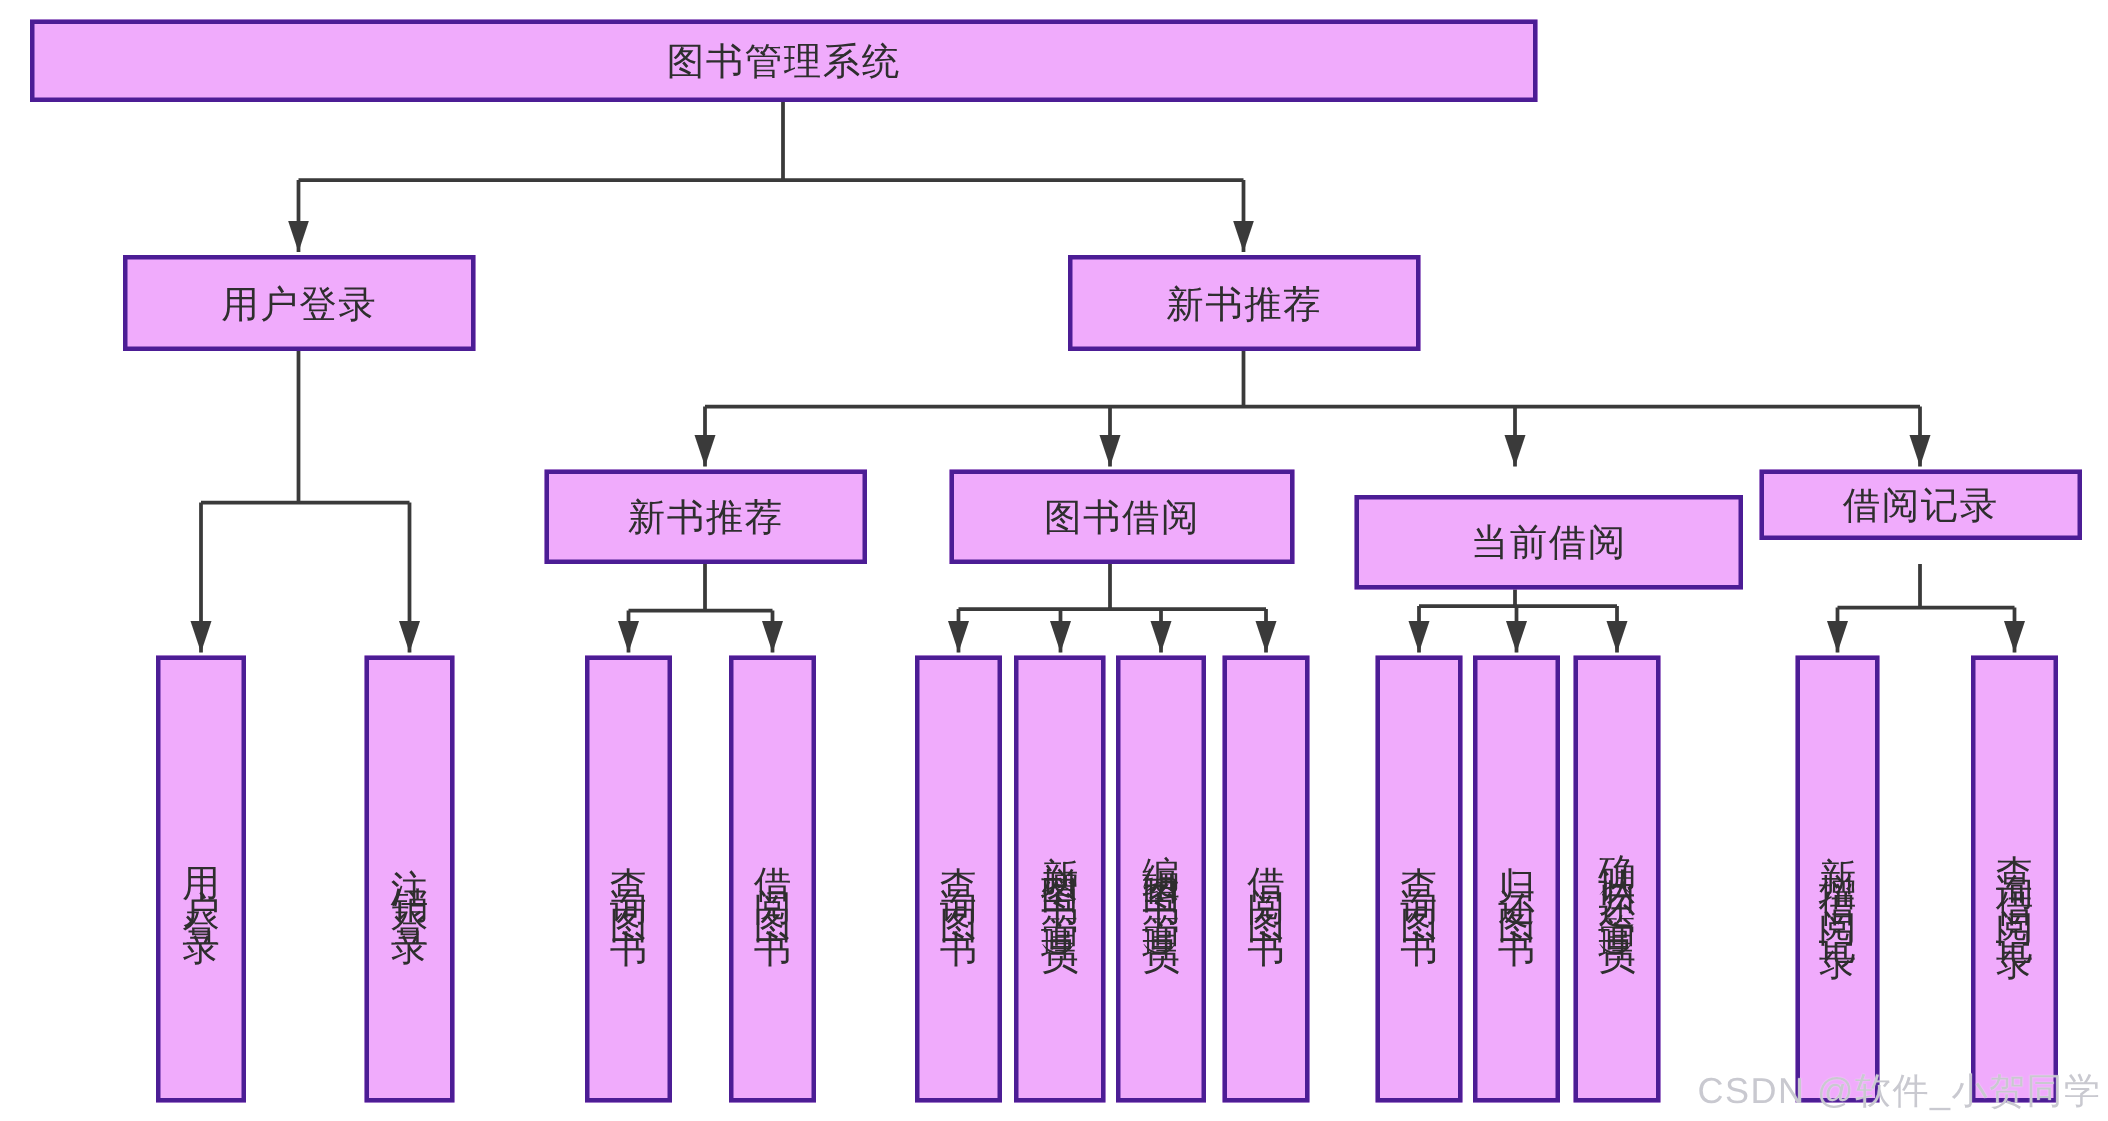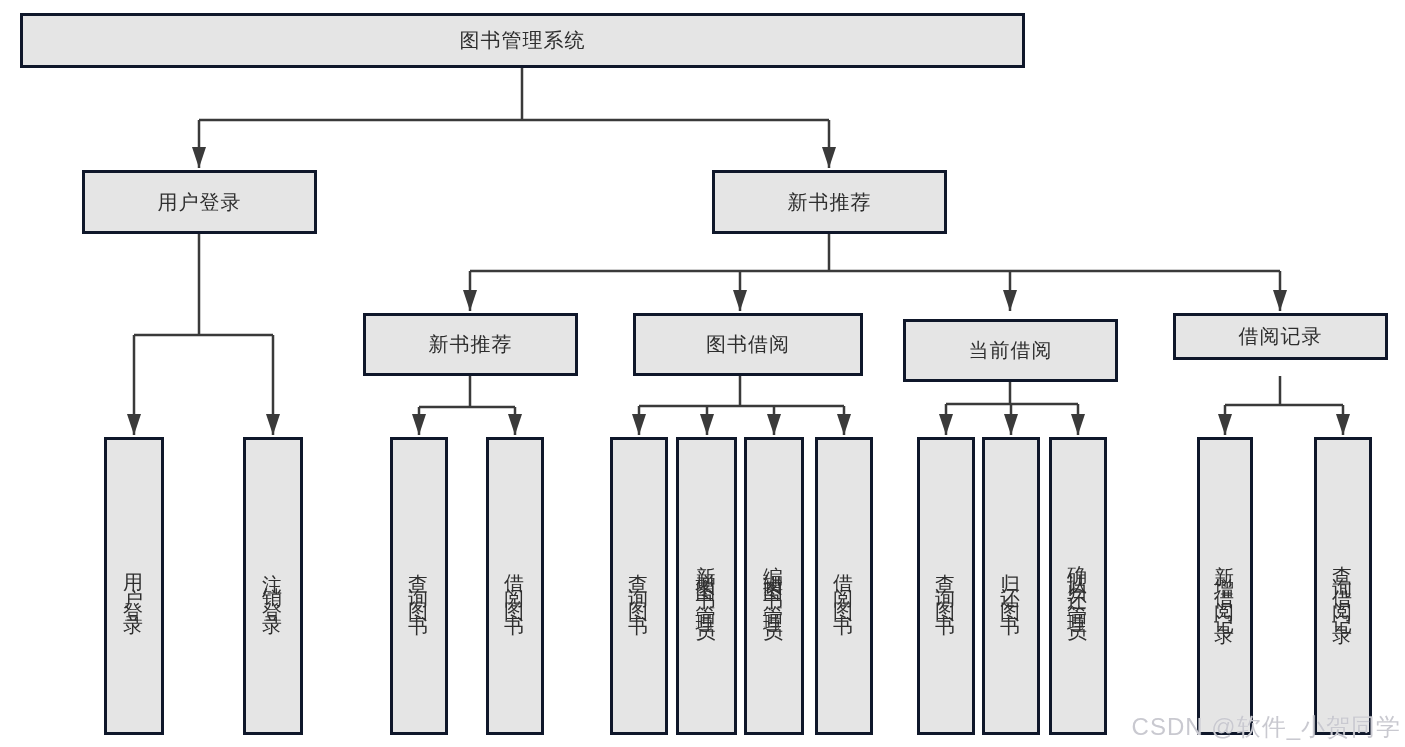--- a/index.html
+++ b/index.html
@@ -7,28 +7,28 @@
     position:relative;
     width:1405px;height:747px;
     background:#ffffff;
     font-family:"Liberation Sans","DejaVu Sans",sans-serif;
     overflow:hidden;
   }
   #wires{position:absolute;left:0;top:0;z-index:1;}
   .node{
     position:absolute;
     box-sizing:border-box;
-    background:#e5e5e5;
-    border:3px solid #0f172a;
+    background:#f0abfc;
+    border:3px solid #4c1d95;
     color:#2e2e2e;
     display:flex;
     align-items:center;
     justify-content:center;
     z-index:2;
-    font-size:20px;
+    font-size:25px;
     letter-spacing:1px;
     text-align:center;
   }
   .leaf{
     writing-mode:vertical-rl;
     letter-spacing:14px;
     padding:6px 0;
   }
   .leaf.mid{letter-spacing:12px;}
   .leaf.tight{letter-spacing:8px;}
@@ -86,21 +86,21 @@
     </g>
   </svg>
 
   <div class="node" style="left:20px;top:13px;width:1005px;height:55px">图书管理系统</div>
 
   <div class="node" style="left:82px;top:170px;width:235px;height:64px">用户登录</div>
   <div class="node" style="left:712px;top:170px;width:235px;height:64px">新书推荐</div>
 
   <div class="node" style="left:363px;top:313px;width:215px;height:63px">新书推荐</div>
   <div class="node" style="left:633px;top:313px;width:230px;height:63px">图书借阅</div>
-  <div class="node" style="left:903px;top:319px;width:215px;height:63px">当前借阅</div>
+  <div class="node" style="left:903px;top:330px;width:259px;height:63px">当前借阅</div>
   <div class="node" style="left:1173px;top:313px;width:215px;height:47px">借阅记录</div>
 
   <div class="node leaf" style="left:104px;top:437px;width:60px;height:298px">用户登录</div>
   <div class="node leaf" style="left:243px;top:437px;width:60px;height:298px">注销登录</div>
 
   <div class="node leaf" style="left:390px;top:437px;width:58px;height:298px">查询图书</div>
   <div class="node leaf" style="left:486px;top:437px;width:58px;height:298px">借阅图书</div>
 
   <div class="node leaf" style="left:610px;top:437px;width:58px;height:298px">查询图书</div>
   <div class="node leaf tight" style="left:676px;top:437px;width:61px;height:298px">新增图书（管理员）</div>

